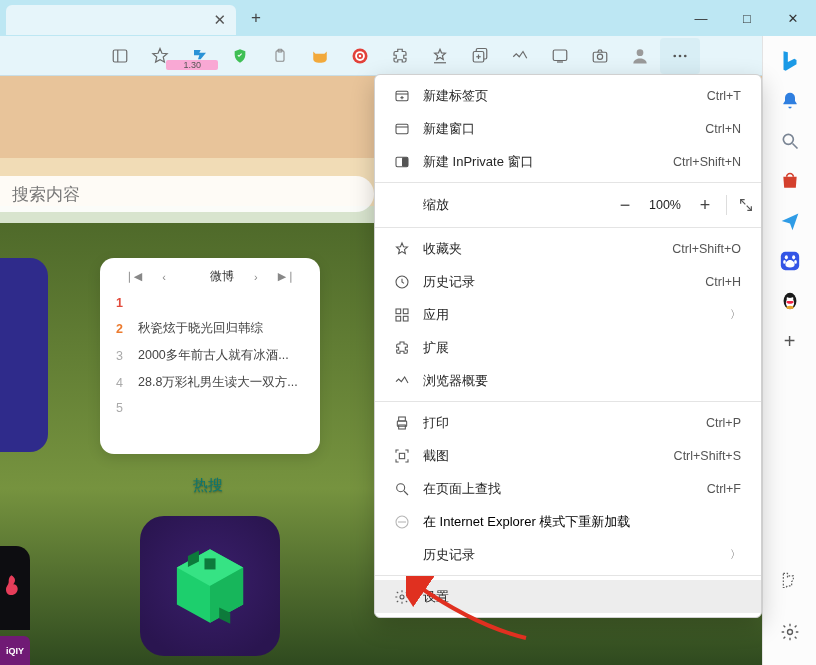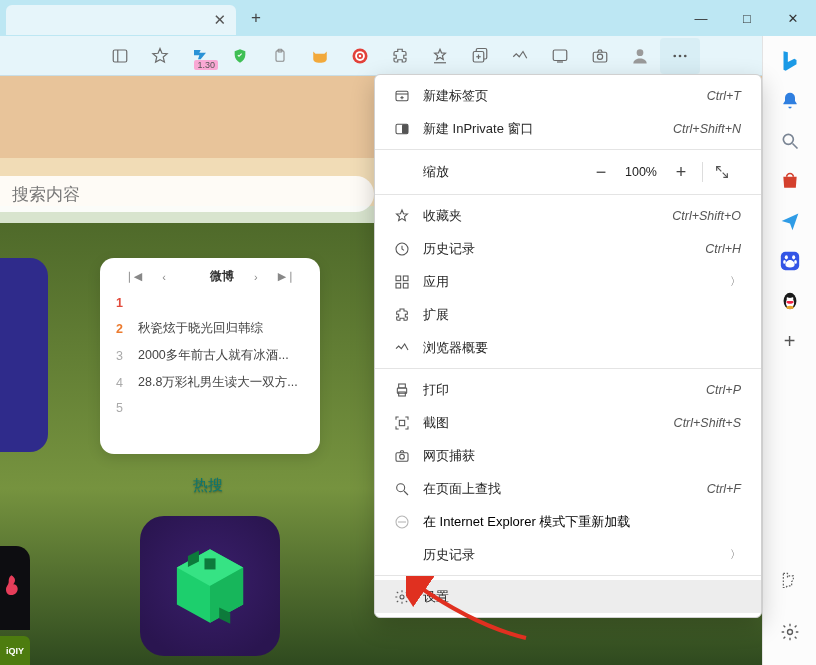--- a/index.html
+++ b/index.html
@@ -10,21 +10,21 @@
   .tab { width: 230px; height: 30px; margin-top: 5px; margin-left: 6px; background: #e6f5fa; border-radius: 6px 6px 0 0; display: flex; align-items: center; justify-content: flex-end; padding-right: 10px; }
   .tab .close { color: #555; font-size: 15px; }
   .newtab-btn { width: 28px; height: 28px; margin-left: 6px; display: flex; align-items: center; justify-content: center; color: #444; font-size: 17px; }
   .win-controls { position: absolute; right: 0; top: 0; height: 36px; display: flex; }
   .win-controls > div { width: 46px; display: flex; align-items: center; justify-content: center; color: #333; font-size: 13px; }
 
   
   .toolbar { height: 40px; background: #e6f5fa; display: flex; align-items: center; padding: 0 8px 0 100px; position: relative; border-bottom: 1px solid #c9dee6; }
   .toolbar .ticon { width: 40px; height: 36px; display: flex; align-items: center; justify-content: center; position: relative; }
   .toolbar .ticon svg, .toolbar .ticon span { color: #555; }
-  .badge { position: absolute; bottom: 4px; right: 2px; background: #f9a8d4; color: #fff; font-size: 9px; padding: 0 3px; border-radius: 2px; }
+  .badge { position: absolute; bottom: 4px; right: 2px; background: #f9a8d4; color: #fff; font-size: 9px; padding: 0 17px; border-radius: 2px; }
 
   
   .content-bg { position: absolute; left: 0; top: 76px; width: 762px; height: 589px;
     background: linear-gradient(to bottom,
       #e8c49a 0%, #e8c49a 14%,
       #f1dcb6 14%, #f1dcb6 22%,
       #d8e4ce 22%, #d8e4ce 25%,
       #4f6a2a 25%, #76933f 70%,
       #2f4a1f 100%);
   }
@@ -32,46 +32,46 @@
   
   .page-search { position: absolute; left: 0; top: 176px; width: 374px; height: 36px; background: rgba(255,255,255,0.88); display: flex; align-items: center; padding-left: 12px; color: #777; font-size: 17px; border-radius: 0 26px 26px 0; }
 
   
   .purple-card-left { position: absolute; left: 0; top: 258px; width: 48px; height: 194px; background: #2f2b8b; border-radius: 0 18px 18px 0; }
 
   
   .weibo-card { position: absolute; left: 100px; top: 258px; width: 220px; height: 196px; background: #fff; border-radius: 14px; box-shadow: 0 4px 14px rgba(0,0,0,0.12); padding: 10px 0 6px; }
   .weibo-head { display: flex; align-items: center; justify-content: center; gap: 20px; font-size: 12px; color: #333; margin-bottom: 6px; }
   .weibo-head .nav { color: #888; font-size: 11px; }
-  .weibo-head .title { font-weight: 700; margin-left: 24px; }
+  .weibo-head .title { font-weight: 400; margin-left: 24px; }
   .weibo-item { display: flex; padding: 5px 16px; font-size: 12.5px; color: #444; align-items: center; }
   .weibo-item .rank { width: 14px; color: #aaa; margin-right: 8px; }
   .weibo-item:nth-child(2) .rank { color: #e24a3b; font-weight: bold; }
   .weibo-item:nth-child(3) .rank { color: #ec7b2f; font-weight: bold; }
   .weibo-item .txt { white-space: nowrap; overflow: hidden; text-overflow: ellipsis; flex: 1; }
 
   .hot-label { position: absolute; left: 193px; top: 476px; color: #0f766e; font-size: 15px; text-shadow: 0 1px 2px rgba(0,0,0,0.4); }
 
   
   .tile-green { position: absolute; left: 140px; top: 516px; width: 140px; height: 140px; background: radial-gradient(circle at 50% 45%, #3a1f6b 0%, #2a1550 80%); border-radius: 24px; display: flex; align-items: center; justify-content: center; }
   .tile-black { position: absolute; left: 0; top: 546px; width: 30px; height: 84px; background: #0d0d11; border-radius: 0 14px 0 0; }
-  .tile-yellow { position: absolute; left: 0; top: 636px; width: 30px; height: 30px; background: #4d7c0f; border-radius: 0 6px 0 0; display:flex; align-items:center; justify-content:center; color:#fff; font-size:9px; font-weight:bold;}
+  .tile-yellow { position: absolute; left: 0; top: 636px; width: 30px; height: 30px; background: #701a75; border-radius: 0 6px 0 0; display:flex; align-items:center; justify-content:center; color:#fff; font-size:9px; font-weight:bold;}
 
   
   .menu { position: absolute; left: 374px; top: 74px; width: 388px; background: #fff; border: 1px solid #d0d0d0; border-radius: 6px; box-shadow: 0 8px 24px rgba(0,0,0,0.2); padding: 4px 0; z-index: 50; }
   .menu-item { display: flex; align-items: center; height: 33px; padding: 0 20px 0 16px; font-size: 13px; color: #262626; }
   .menu-item.highlight { background: #ededed; }
   .menu-item.disabled { color: #000000; align-items: center; }
   .menu-item .micon { width: 22px; display: flex; align-items: center; justify-content: center; margin-right: 10px; }
   .menu-item .label { flex: 1; }
-  .menu-item .shortcut { color: #555; font-size: 12.5px; font-style: italic; }
+  .menu-item .shortcut { color: #555; font-size: 12.5px; }
   .menu-item .chev { color: #666; font-size: 11px; }
   .menu-sep { height: 1px; background: #e4e4e4; margin: 4px 0; }
 
-  .zoom-row { display: flex; align-items: center; height: 36px; padding: 0 24px 0 48px; font-size: 13px; }
+  .zoom-row { display: flex; align-items: center; height: 36px; padding: 0 0 0 48px; font-size: 13px; }
   .zoom-row .label { flex: 1; }
   .zoom-row .zbtn { width: 34px; height: 28px; display: flex; align-items: center; justify-content: center; color: #444; font-size: 18px; }
   .zoom-row .zval { width: 46px; text-align: center; font-size: 12.5px; }
   .zoom-row .sep { width: 1px; height: 20px; background: #ddd; margin: 0 4px; }
   .zoom-row .expand { width: 30px; display: flex; align-items: center; justify-content: center; }
 
   
   .right-side { position: absolute; right: 0; top: 36px; width: 54px; height: 629px; background: #fcfcfc; border-left: 1px solid #e3e3e3; display: flex; flex-direction: column; align-items: center; padding-top: 6px; gap: 2px; }
   .right-side .sicon { width: 38px; height: 38px; display: flex; align-items: center; justify-content: center; border-radius: 6px; }
   .right-side .spacer { flex: 1; }
@@ -254,20 +254,30 @@
           <rect x="3" y="5" width="18" height="14" rx="2"></rect>
           <line x1="3" y1="9" x2="21" y2="9"></line>
           <line x1="12" y1="12" x2="12" y2="17"></line>
           <line x1="9.5" y1="14.5" x2="14.5" y2="14.5"></line>
         </svg>
       </span>
     <span class="label">新建标签页</span>
     <span class="shortcut">Ctrl+T</span>
   </div>
 
+  <div class="menu-item">
+    <span class="micon">
+        <svg width="16" height="16" viewBox="0 0 24 24" fill="none" stroke="#555" stroke-width="1.6">
+          <rect x="3" y="5" width="18" height="14" rx="2"></rect>
+          <line x1="3" y1="9" x2="21" y2="9"></line>
+        </svg>
+      </span>
+    <span class="label">新建窗口</span>
+    <span class="shortcut">Ctrl+N</span>
+  </div>
 
   <div class="menu-item">
     <span class="micon">
         <svg width="16" height="16" viewBox="0 0 24 24" fill="none" stroke="#555" stroke-width="1.6">
           <rect x="3" y="5" width="18" height="14" rx="2"></rect>
           <rect x="12" y="5" width="9" height="14" fill="#555" stroke="none" rx="2"></rect>
         </svg>
       </span>
     <span class="label">新建 InPrivate 窗口</span>
     <span class="shortcut">Ctrl+Shift+N</span>
@@ -362,30 +372,20 @@
     <span class="micon">
         <svg width="16" height="16" viewBox="0 0 24 24" fill="none" stroke="#555" stroke-width="1.6">
           <path d="M7 3H3v4M17 3h4v4M7 21H3v-4M17 21h4v-4"></path>
           <rect x="8" y="8" width="8" height="8"></rect>
         </svg>
       </span>
     <span class="label">截图</span>
     <span class="shortcut">Ctrl+Shift+S</span>
   </div>
 
-  <div class="menu-item">
-    <span class="micon">
-        <svg width="16" height="16" viewBox="0 0 24 24" fill="none" stroke="#555" stroke-width="1.6">
-          <rect x="3" y="7" width="18" height="13" rx="2"></rect>
-          <circle cx="12" cy="13" r="3.5"></circle>
-          <path d="M9 7l1.5-3h3L15 7"></path>
-        </svg>
-      </span>
-    <span class="label">网页捕获</span>
-  </div>
 
   <div class="menu-item">
     <span class="micon">
         <svg width="16" height="16" viewBox="0 0 24 24" fill="none" stroke="#555" stroke-width="1.6">
           <circle cx="10" cy="10" r="6"></circle>
           <line x1="15" y1="15" x2="21" y2="21"></line>
         </svg>
       </span>
     <span class="label">在页面上查找</span>
     <span class="shortcut">Ctrl+F</span>

